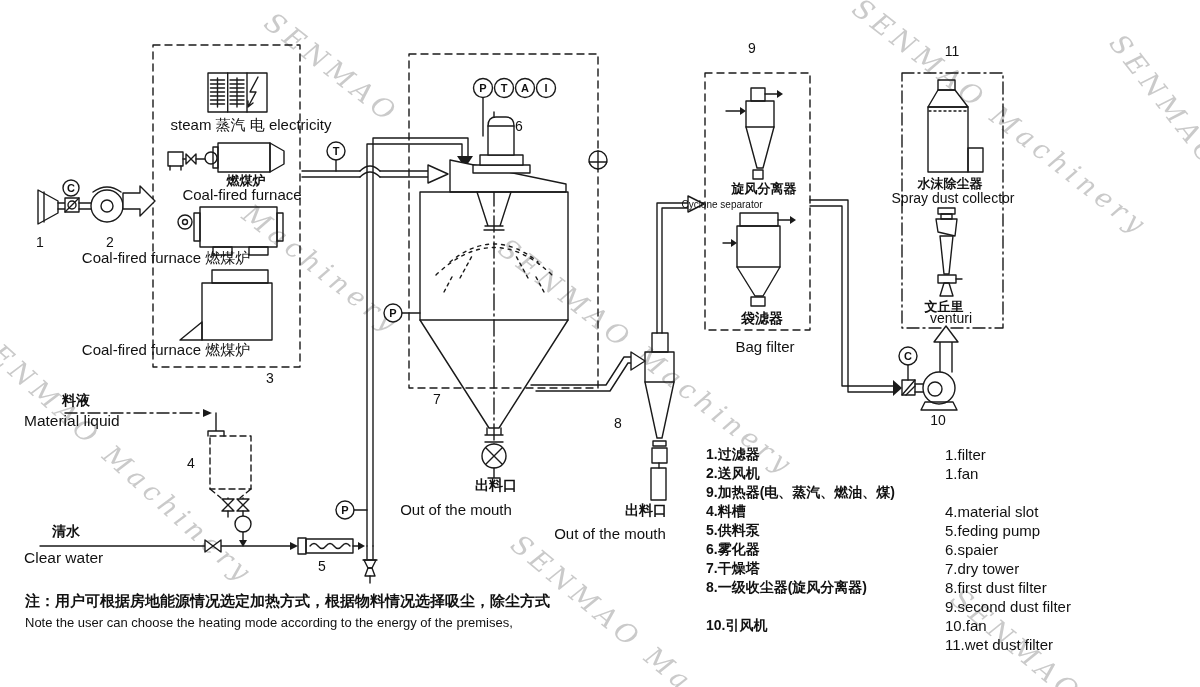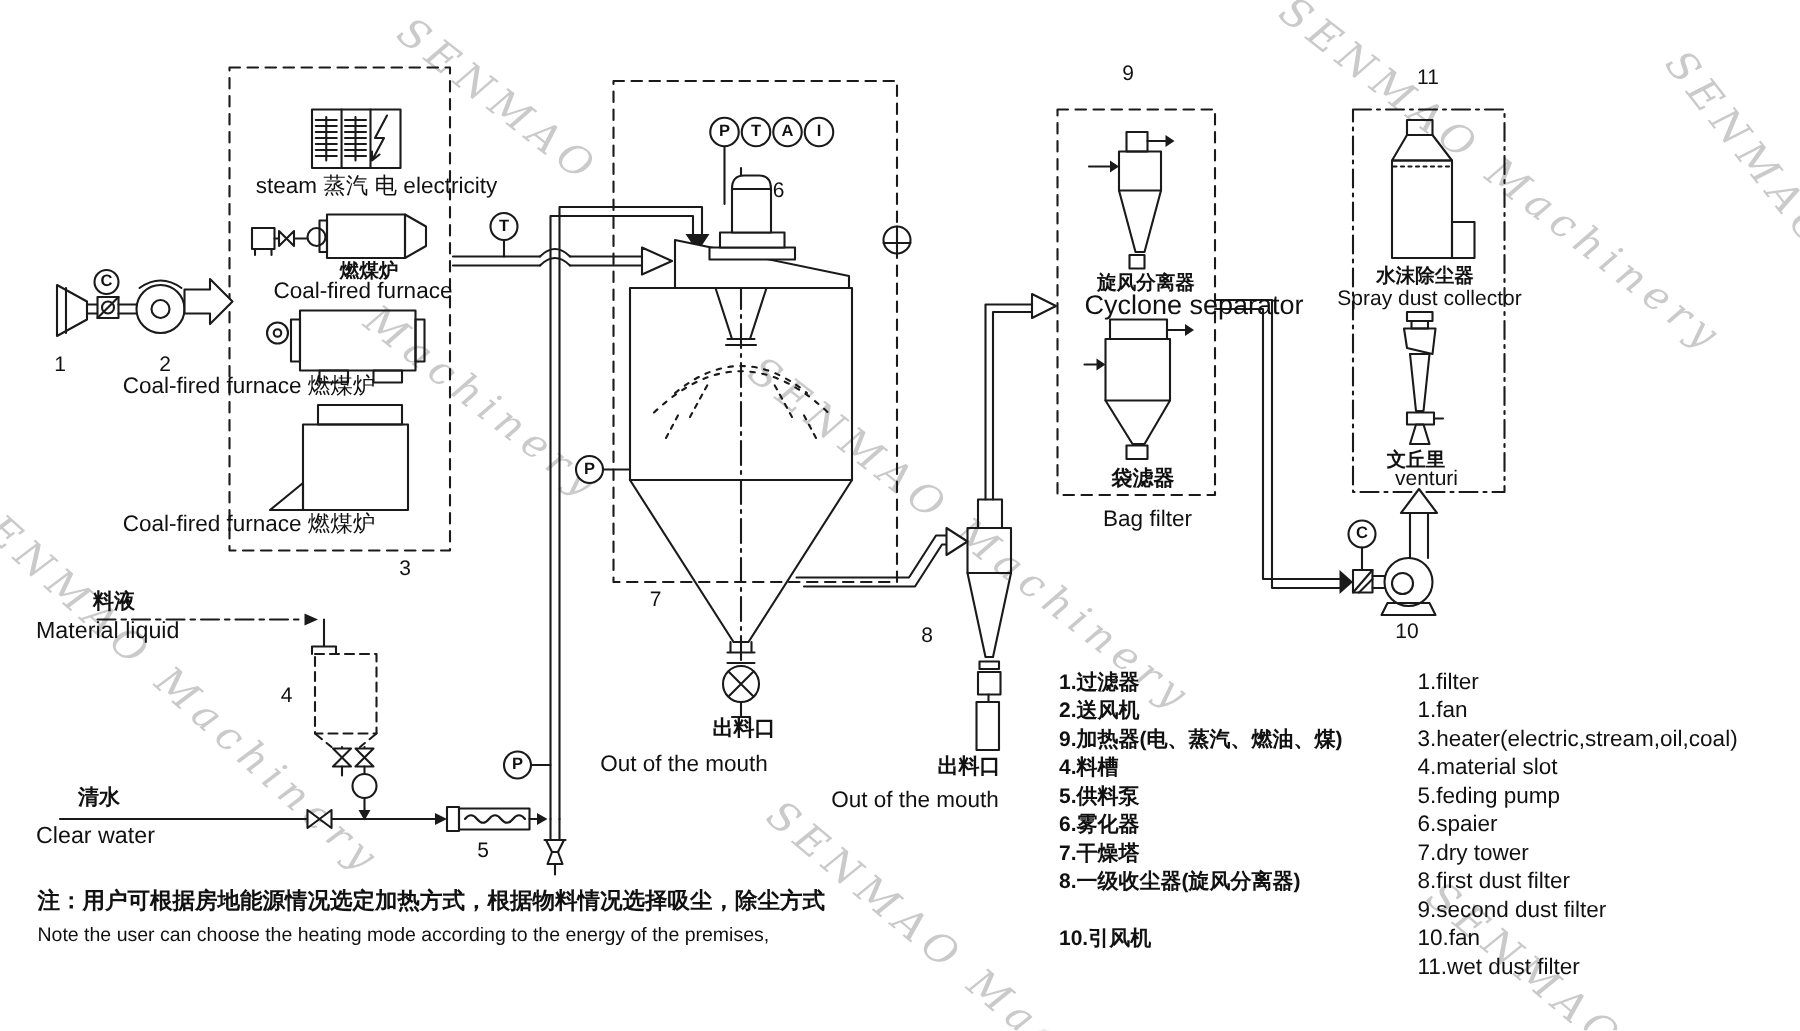--- a/index.html
+++ b/index.html
@@ -293,21 +293,21 @@
   <div class="t c b" style="left:393px;top:313px;font-size:11px">P</div>
   <div class="t c b" style="left:345px;top:510px;font-size:11px">P</div>
   <div class="t c b" style="left:908px;top:356px;font-size:11px">C</div>
 
   <div class="t c b" style="left:496px;top:486px;font-size:14px">出料口</div>
   <div class="t c" style="left:456px;top:510px;font-size:15px">Out of the mouth</div>
   <div class="t c b" style="left:646px;top:511px;font-size:14px">出料口</div>
   <div class="t c" style="left:610px;top:534px;font-size:15px">Out of the mouth</div>
 
   <div class="t c b" style="left:764px;top:189px;font-size:13px">旋风分离器</div>
-  <div class="t c" style="left:796px;top:204px;font-size:18px">Cyclone separator</div>
+  <div class="t c" style="left:722px;top:204px;font-size:10px">Cyclone separator</div>
   <div class="t c b" style="left:762px;top:319px;font-size:14px">袋滤器</div>
   <div class="t c" style="left:765px;top:347px;font-size:15px">Bag filter</div>
   <div class="t c b" style="left:950px;top:184px;font-size:13px">水沫除尘器</div>
   <div class="t c" style="left:953px;top:199px;font-size:14px">Spray dust collector</div>
   <div class="t c b" style="left:944px;top:307px;font-size:13px">文丘里</div>
   <div class="t c" style="left:951px;top:319px;font-size:14px">venturi</div>
 
   <div class="t c b" style="left:76px;top:401px;font-size:14px">料液</div>
   <div class="t" style="left:24px;top:412px;font-size:15.5px">Material liquid</div>
   <div class="t c b" style="left:66px;top:532px;font-size:14px">清水</div>
@@ -321,21 +321,20 @@
   <div class="t b" style="left:706px;top:485px;font-size:14px">9.加热器(电、蒸汽、燃油、煤)</div>
   <div class="t b" style="left:706px;top:504px;font-size:14px">4.料槽</div>
   <div class="t b" style="left:706px;top:523px;font-size:14px">5.供料泵</div>
   <div class="t b" style="left:706px;top:542px;font-size:14px">6.雾化器</div>
   <div class="t b" style="left:706px;top:561px;font-size:14px">7.干燥塔</div>
   <div class="t b" style="left:706px;top:580px;font-size:14px">8.一级收尘器(旋风分离器)</div>
   <div class="t b" style="left:706px;top:618px;font-size:14px">10.引风机</div>
 
   <div class="t" style="left:945px;top:447px;font-size:15px">1.filter</div>
   <div class="t" style="left:945px;top:466px;font-size:15px">1.fan</div>
-  <div class="t" style="left:945px;top:485px;font-size:15px">3.heater(electric,stream,oil,coal)</div>
   <div class="t" style="left:945px;top:504px;font-size:15px">4.material slot</div>
   <div class="t" style="left:945px;top:523px;font-size:15px">5.feding pump</div>
   <div class="t" style="left:945px;top:542px;font-size:15px">6.spaier</div>
   <div class="t" style="left:945px;top:561px;font-size:15px">7.dry tower</div>
   <div class="t" style="left:945px;top:580px;font-size:15px">8.first dust filter</div>
   <div class="t" style="left:945px;top:599px;font-size:15px">9.second dust filter</div>
   <div class="t" style="left:945px;top:618px;font-size:15px">10.fan</div>
   <div class="t" style="left:945px;top:637px;font-size:15px">11.wet dust filter</div>
 
 </div>

